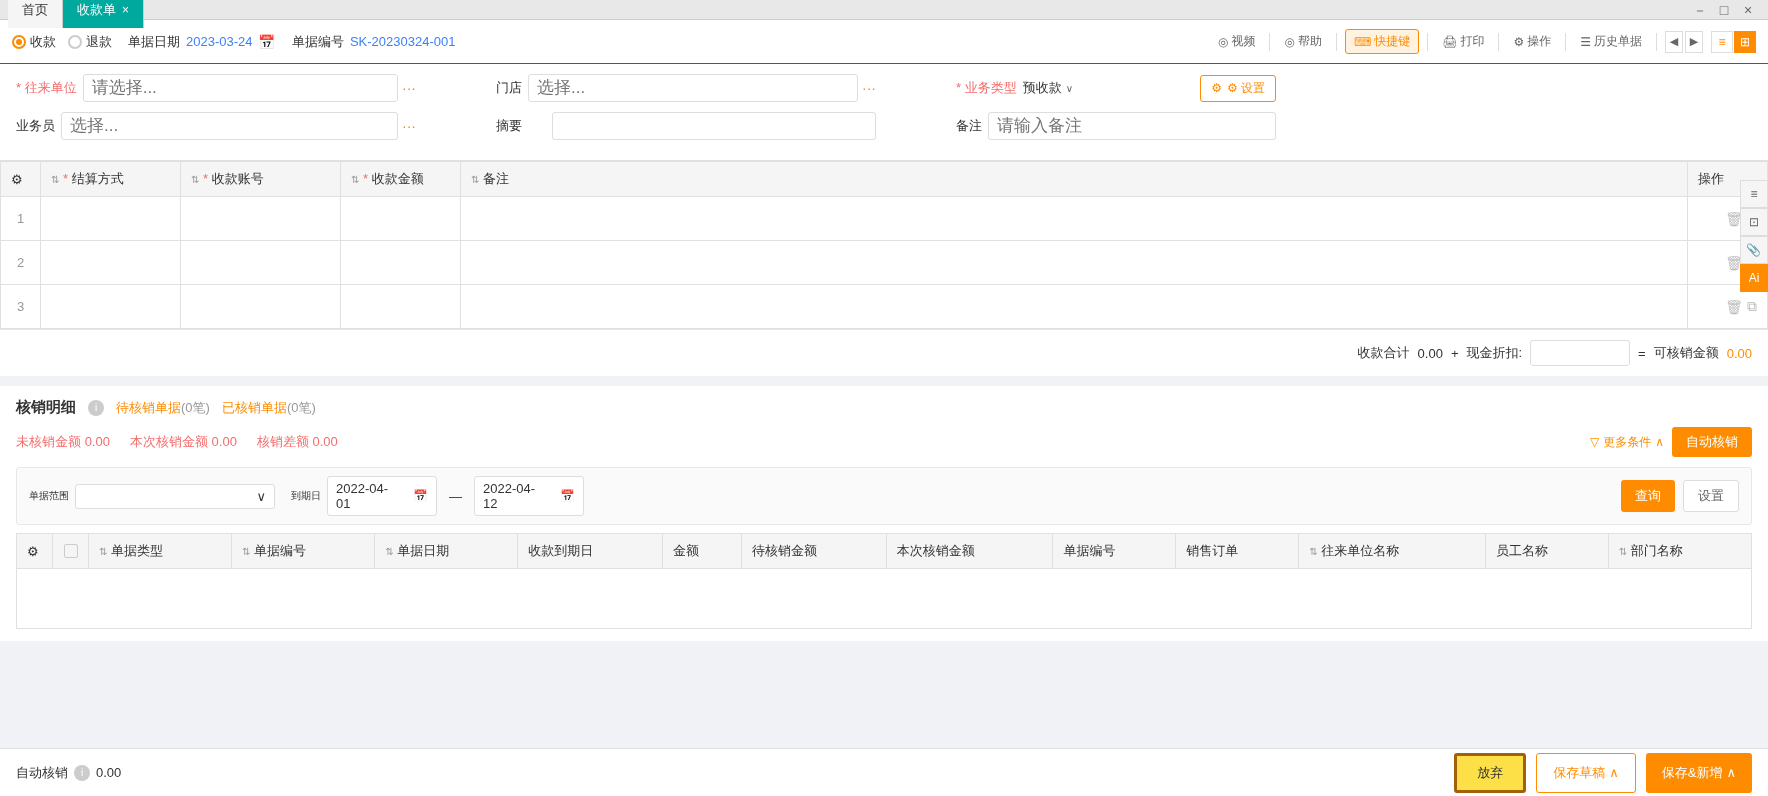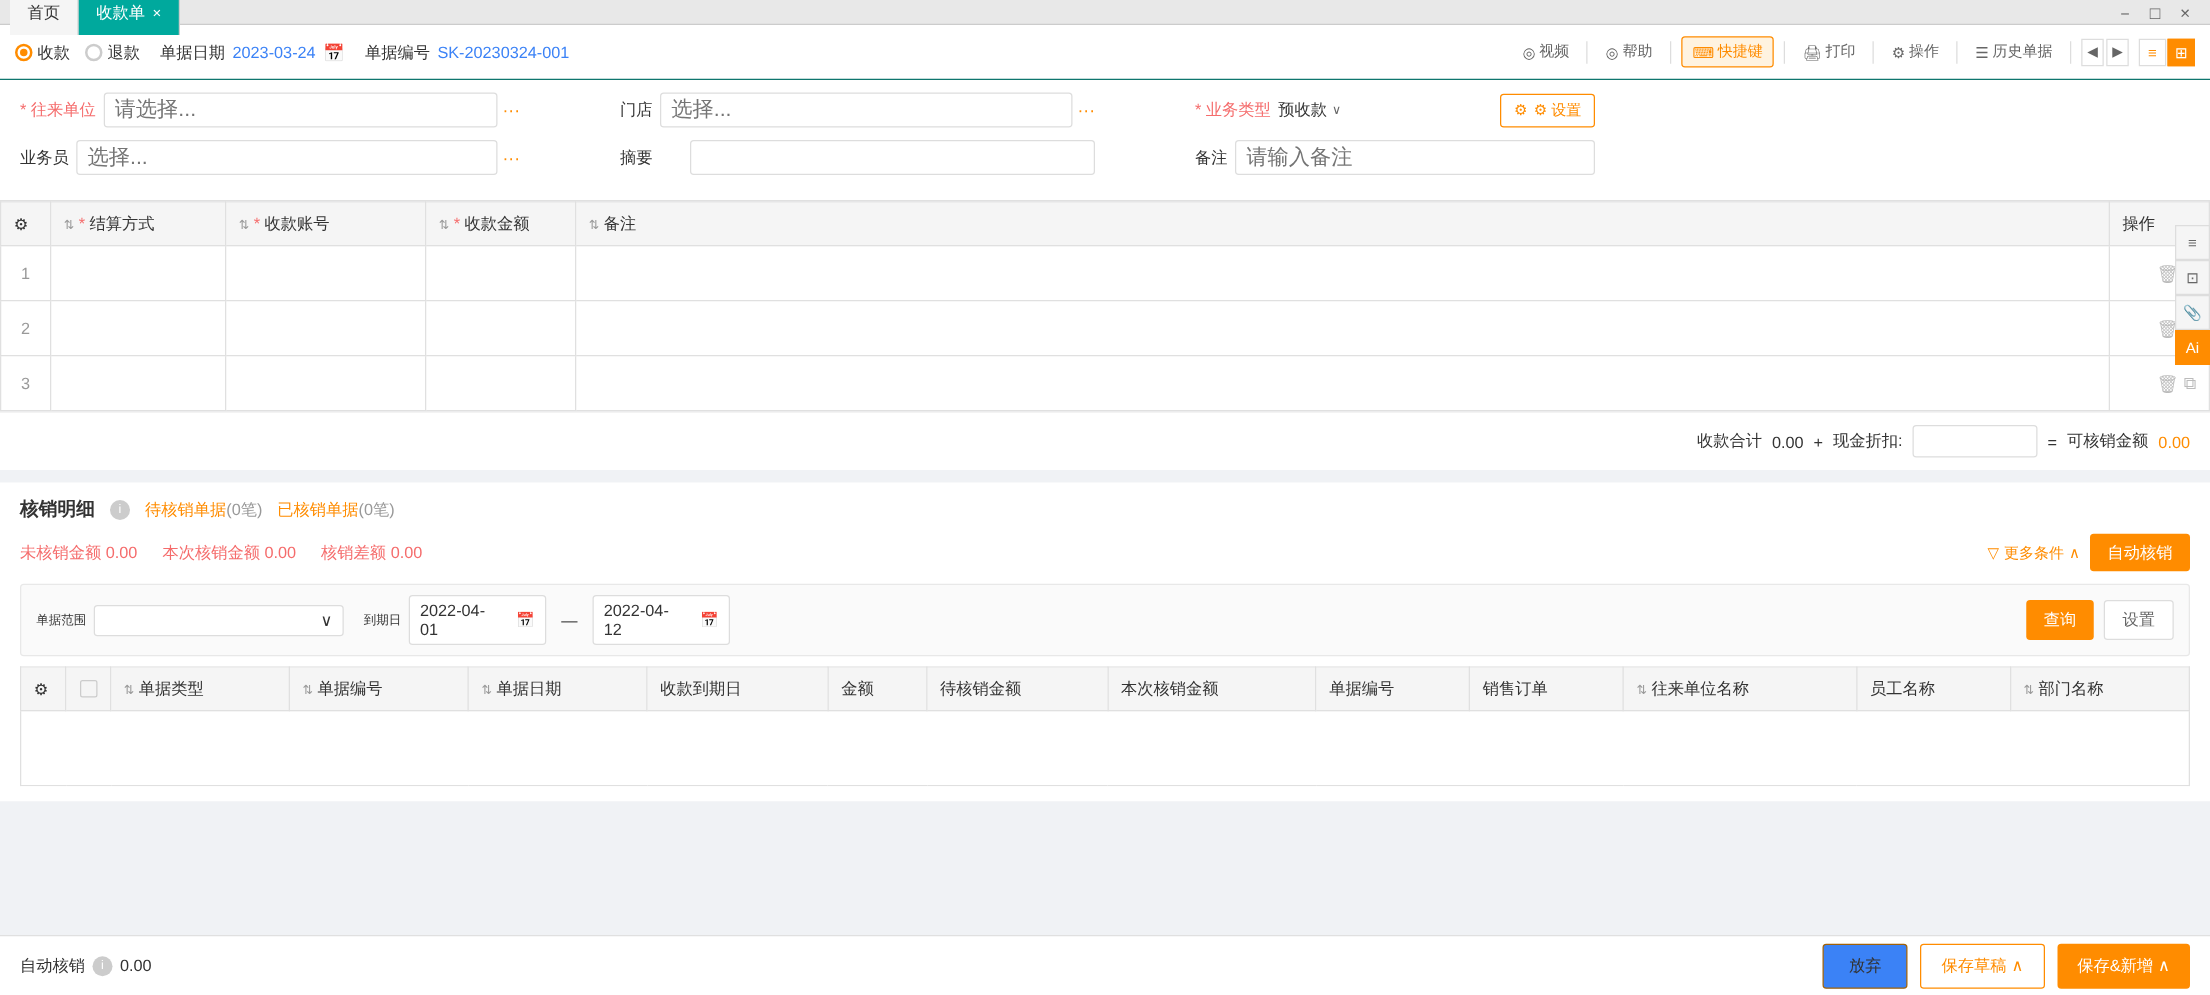--- a/index.html
+++ b/index.html
@@ -112,21 +112,21 @@
     .sub-table th { padding: 8px 10px; text-align: left; font-weight: normal; font-size: 13px; border: 1px solid #e0e0e0; white-space: nowrap; }
     .sub-table td { padding: 6px 10px; border: 1px solid #e0e0e0; height: 36px; }
     .checkbox-cell { display: flex; align-items: center; justify-content: center; }
     .checkbox { width: 14px; height: 14px; border: 1px solid #ccc; border-radius: 2px; cursor: pointer; }
 
     
     .bottom-bar { position: fixed; bottom: 0; left: 0; right: 0; background: #fff; height: 48px; display: flex; align-items: center; padding: 0 16px; border-top: 1px solid #e0e0e0; z-index: 100; }
     .bottom-info { display: flex; align-items: center; gap: 6px; font-size: 13px; }
     .bottom-info-icon { width: 16px; height: 16px; border-radius: 50%; background: #ccc; color: #fff; font-size: 10px; display: flex; align-items: center; justify-content: center; cursor: pointer; }
     .bottom-btns { margin-left: auto; display: flex; gap: 10px; }
-    .btn-abandon { border: 1px solid #a16207; background: #3b82f6; color: #333; padding: 8px 20px; border-radius: 3px; cursor: pointer; font-size: 13px; }
+    .btn-abandon { border: 3px solid #a16207; background: #fde047; color: #333; padding: 8px 20px; border-radius: 3px; cursor: pointer; font-size: 13px; }
     .btn-draft { border: 1px solid #ff8c00; background: #fff; color: #ff8c00; padding: 8px 16px; border-radius: 3px; cursor: pointer; font-size: 13px; display: flex; align-items: center; gap: 4px; }
     .btn-save-new { background: #ff8c00; color: #fff; border: none; padding: 8px 16px; border-radius: 3px; cursor: pointer; font-size: 13px; display: flex; align-items: center; gap: 4px; }
 
     
     .right-panel { position: fixed; right: 0; top: 180px; width: 28px; display: flex; flex-direction: column; gap: 0; z-index: 50; }
     .right-panel-btn { width: 28px; height: 28px; background: #f5f5f5; border: 1px solid #ddd; display: flex; align-items: center; justify-content: center; cursor: pointer; color: #666; font-size: 12px; }
     .right-panel-btn.active { background: #ff8c00; color: #fff; border-color: #ff8c00; }
 
     .main-content { height: calc(796px - 36px - 48px); overflow-y: auto; overflow-x: hidden; }
 

